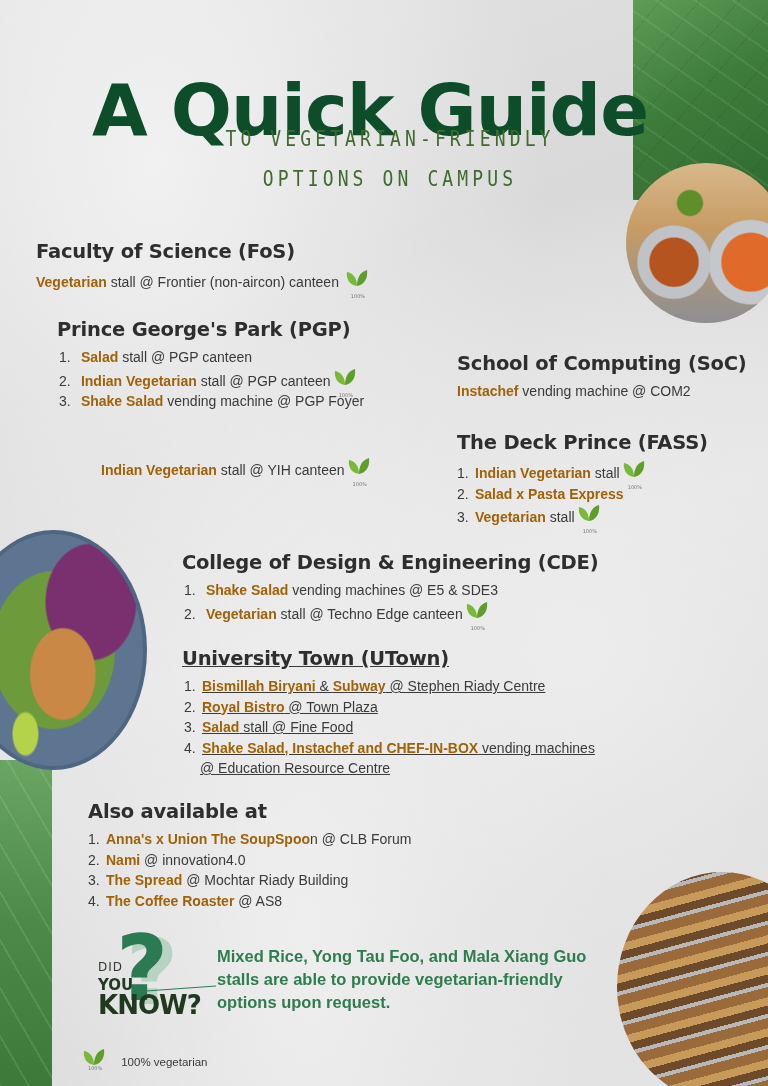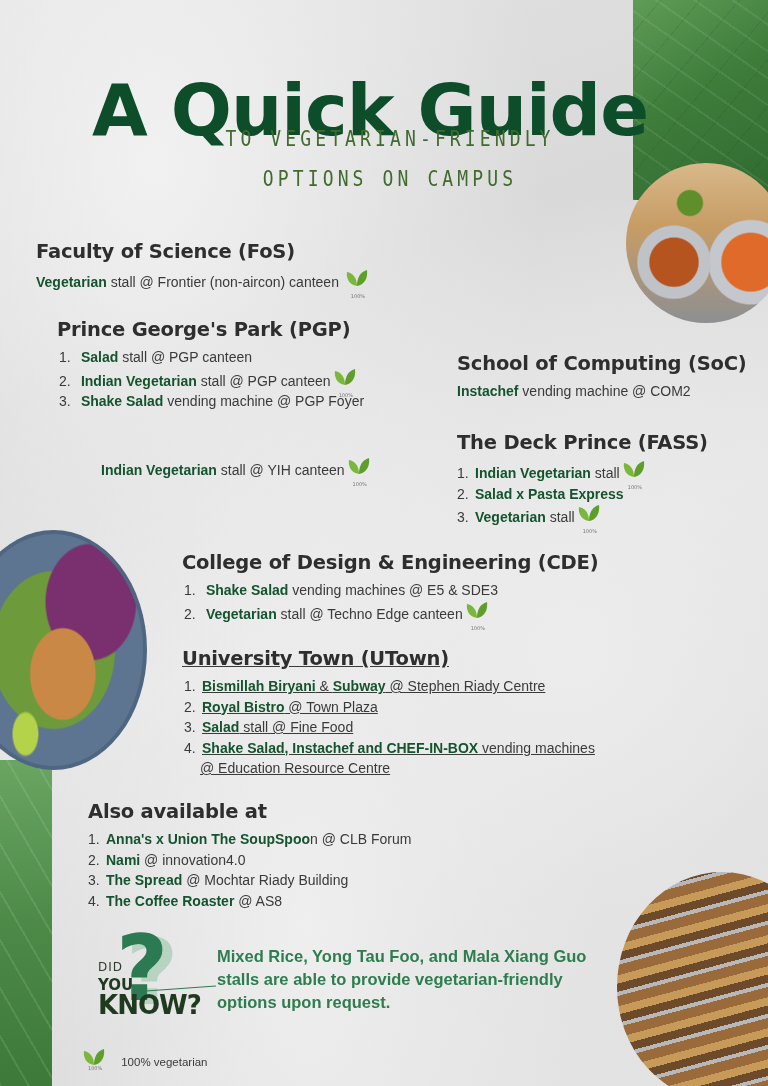--- a/index.html
+++ b/index.html
@@ -81,21 +81,21 @@
   .section { position: absolute; }
   .section h2 {
     font-family: "DejaVu Sans", sans-serif; font-weight: bold;
     font-size: 19.5px; color: #2e2e2e; margin-bottom: 6px; letter-spacing: -0.2px;
   }
   .section .line, .section li {
     font-size: 14px; line-height: 20.5px; color: #3a3a3a; white-space: nowrap;
   }
   .section ol { list-style: none; }
   .section li .num { display: inline-block; min-width: 18px; }
-  .section b { font-weight: bold; color: #14532d; text-align: right; }
+  .section b { font-weight: bold; color: #a16207; text-align: right; }
 
   .leaf {
     display: inline-block; position: relative; width: 26px; height: 22px;
     vertical-align: -4px; margin-left: 2px;
   }
   .leaf svg { position: absolute; left: 0; top: 0; }
   .leaf .pct {
     position: absolute; left: 6px; top: 17px; font-size: 5px; color: #777;
     font-family: "DejaVu Sans", sans-serif;
   }

